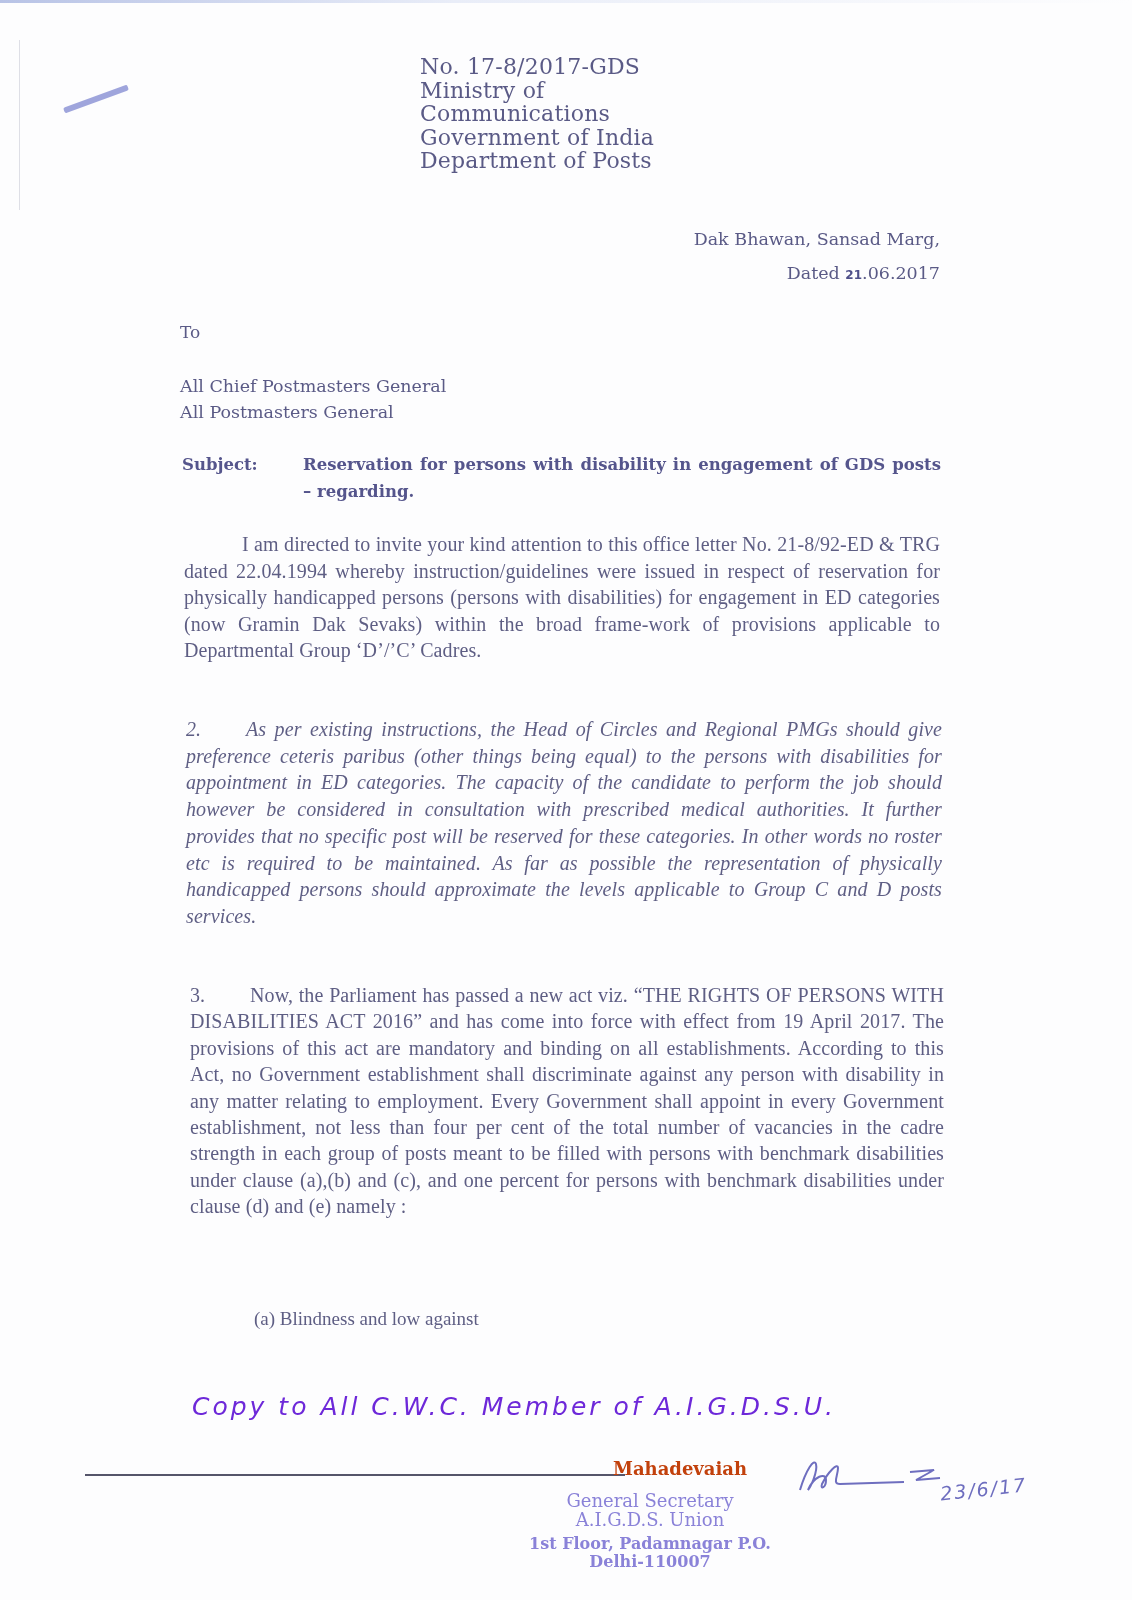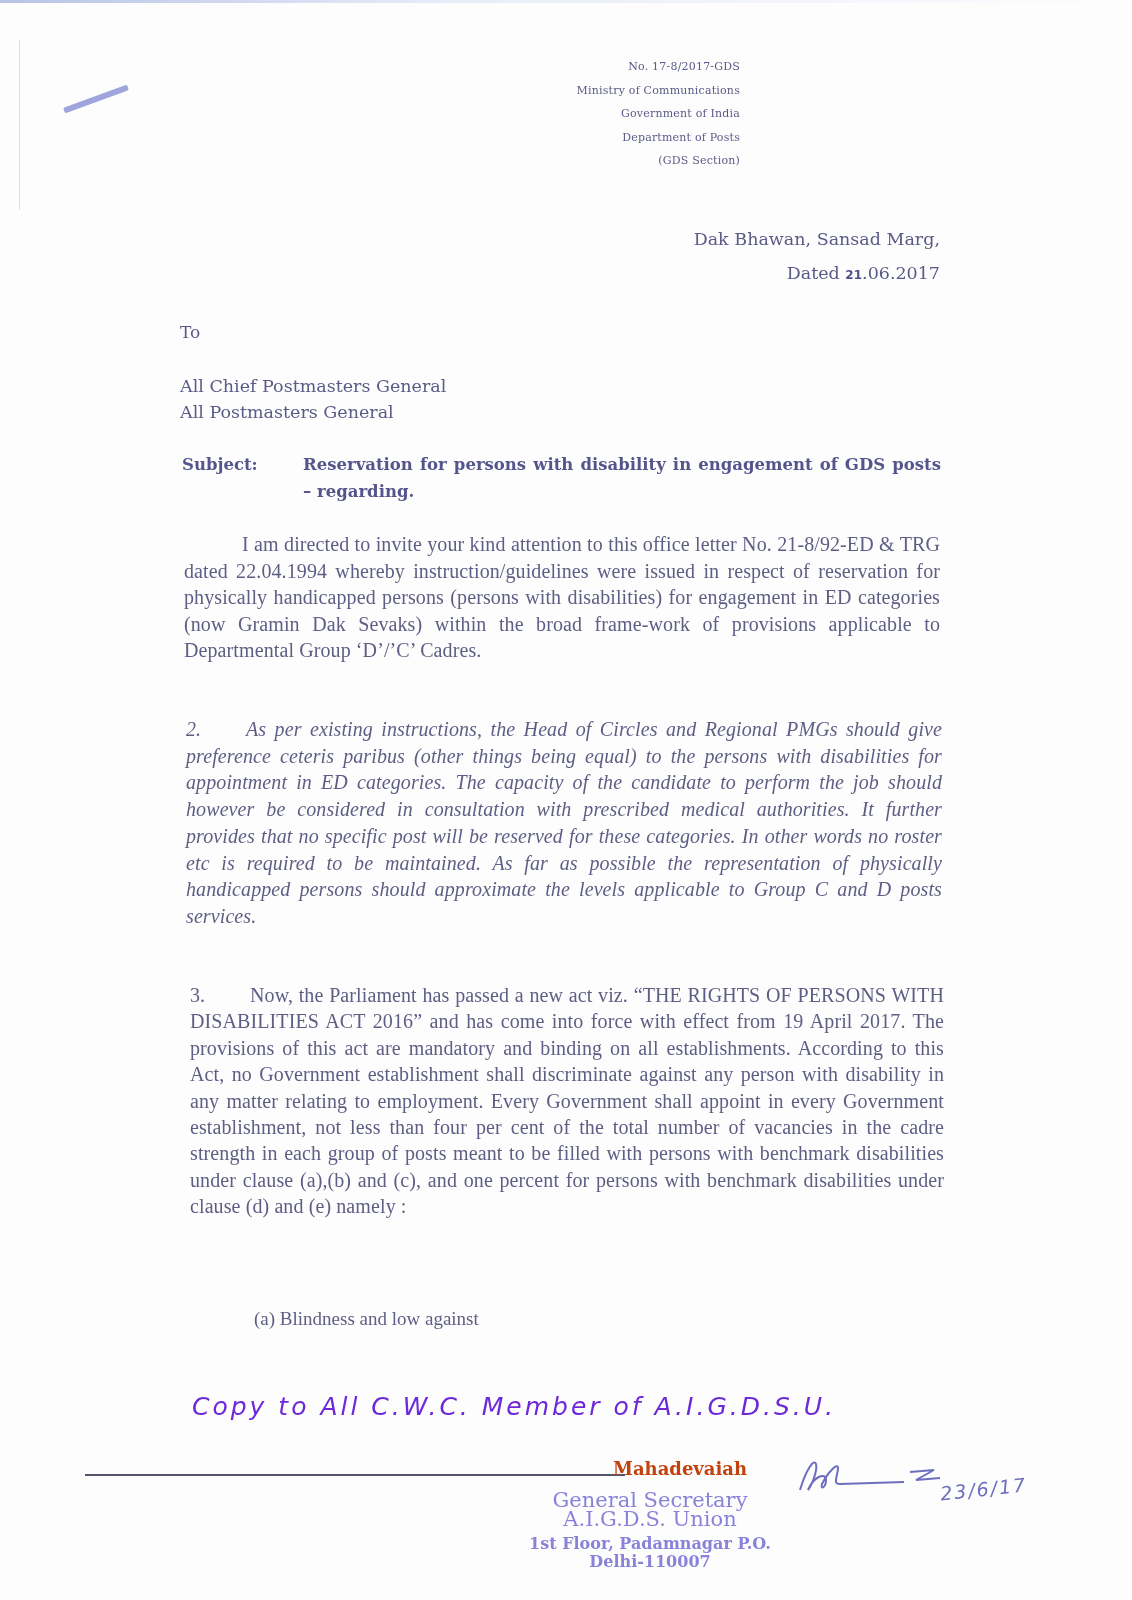--- a/index.html
+++ b/index.html
@@ -6,21 +6,21 @@
   body {
     width: 1132px; height: 1600px; position: relative; overflow: hidden;
     background: #fdfdfe;
     color: #5a5a86;
     font-family: "DejaVu Serif", serif;
   }
   .top-edge { position: absolute; left: 0; top: 0; width: 1132px; height: 3px; background: linear-gradient(90deg,#b8c3e6,#e9edf8 40%,#fdfdfe); }
   .margin-line { position: absolute; left: 19px; top: 40px; width: 1px; height: 170px; background: #c9cbd6; opacity: .6; }
   .pen-mark { position: absolute; left: 62px; top: 96px; width: 68px; height: 6px; background: #8e95d6; transform: rotate(-20deg); border-radius: 2px; opacity: .85; }
   .abs { position: absolute; }
-  .header-block { left: 420px; top: 55px; width: 320px; text-align: right; font-size: 11px; line-height: 23.5px; letter-spacing: .2px; }
+  .header-block { left: 420px; top: 55px; width: 320px; text-align: left; font-size: 22px; line-height: 23.5px; letter-spacing: .2px; }
   .address-block { left: 600px; top: 222px; width: 340px; text-align: right; font-size: 17.5px; line-height: 34px; }
   .date-num { font-family: "DejaVu Sans", sans-serif; font-weight: bold; font-size: 12px; color: #4e4f8a; }
   .to-label { left: 180px; top: 322px; font-size: 17px; }
   .recipients { left: 180px; top: 373px; font-size: 17.5px; line-height: 26px; }
   .subject { left: 182px; top: 451px; width: 760px; font-family: "DejaVu Serif", serif; font-weight: bold; font-size: 16.5px; line-height: 27px; color: #55558c; }
   .subject .label { position: absolute; left: 0; top: 0; }
   .subject .text { position: absolute; left: 121px; top: 0; width: 638px; text-align: justify; text-align-last: left; }
   .para {
     position: absolute; width: 756px; font-family: "Liberation Serif", serif;
     font-size: 20px; text-align: justify; color: #5e5e84; letter-spacing: .1px;
@@ -31,38 +31,37 @@
   .indent { display: inline-block; width: 58px; }
   .pnum { display: inline-block; width: 60px; }
   .list-item { left: 254px; top: 1308px; font-family: "Liberation Serif", serif; font-size: 19px; color: #5e5e84; }
   .handwriting {
     left: 192px; top: 1392px; font-family: "DejaVu Sans", sans-serif; font-style: italic;
     font-size: 25px; letter-spacing: 3px; color: #6d28d9; font-weight: 300;
   }
   .hw-line { left: 85px; top: 1474px; width: 540px; height: 1.5px; background: #55556a; }
   .stamp { left: 520px; top: 1458px; width: 260px; text-align: center; color: #8a82d8; font-family: "DejaVu Serif", serif; }
   .stamp .name { font-weight: bold; font-size: 18px; color: #c2410c; margin-left: 60px; }
-  .stamp .role { font-size: 21px; margin-top: 12px; line-height: 19px; }
+  .stamp .role { font-size: 18px; margin-top: 12px; line-height: 19px; }
   .stamp .addr { font-size: 16px; font-weight: bold; margin-top: 6px; line-height: 18px; }
   .signature { left: 792px; top: 1450px; width: 150px; height: 50px; }
   .sig-date { left: 940px; top: 1478px; font-family: "DejaVu Sans", sans-serif; font-style: italic; font-size: 19px; color: #6e6ebf; letter-spacing: 2px; transform: rotate(-6deg); }
 </style>
 </head>
 <body>
 
 <div class="top-edge"></div>
 <div class="margin-line"></div>
 <div class="pen-mark"></div>
 
 <div class="abs header-block">
   <div>No. 17-8/2017-GDS</div>
   <div>Ministry of Communications</div>
   <div>Government of India</div>
   <div>Department of Posts</div>
-  <div>(GDS Section)</div>
 </div>
 
 <div class="abs address-block">
   <div>Dak Bhawan, Sansad Marg,</div>
   <div><span>Dated </span><span class="date-num">21</span><span>.06.2017</span></div>
 </div>
 
 <div class="abs to-label">To</div>
 
 <div class="abs recipients">

